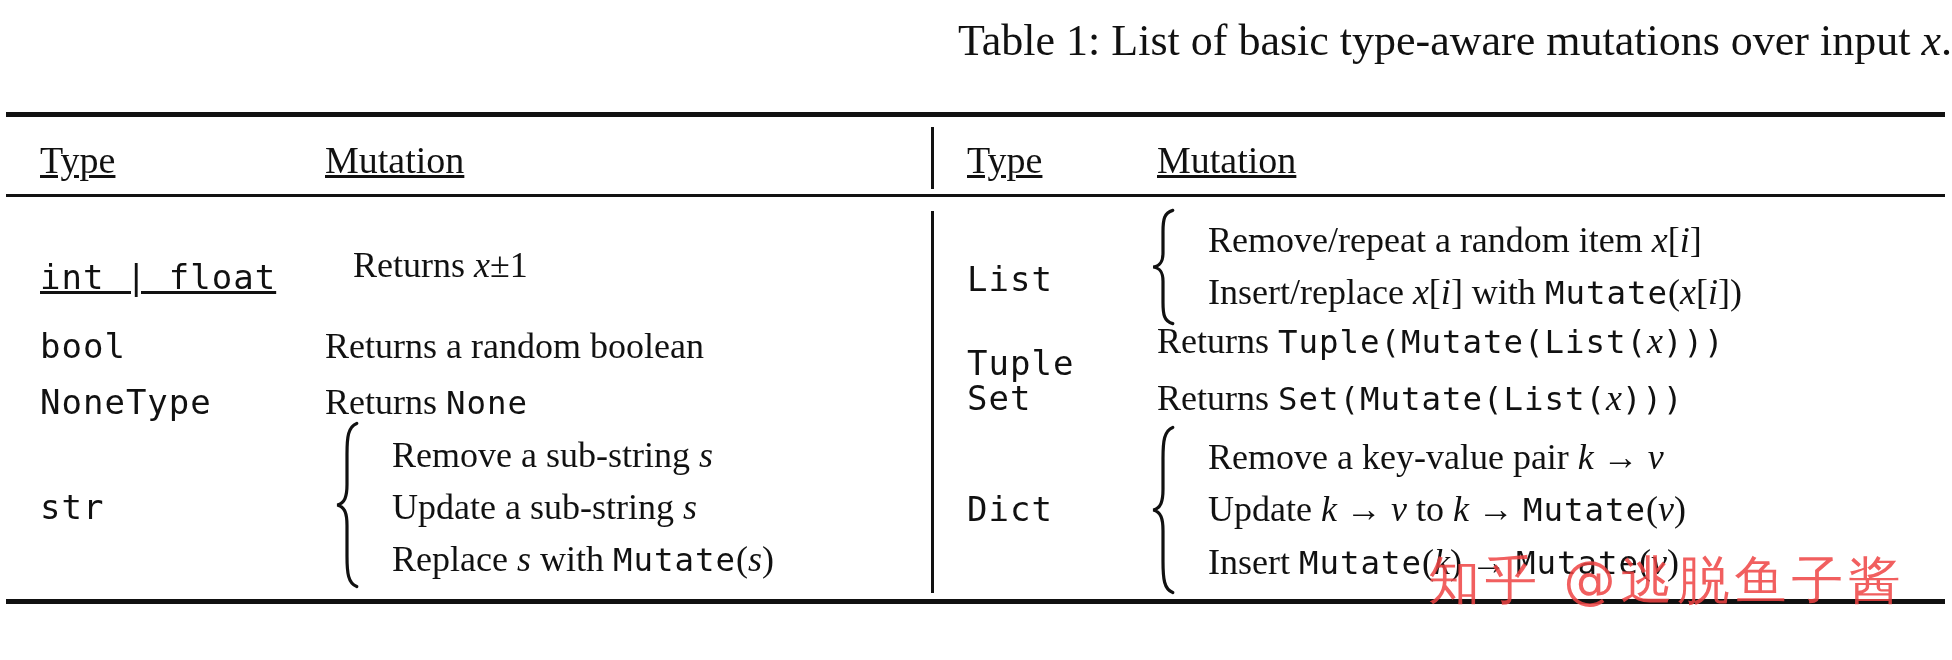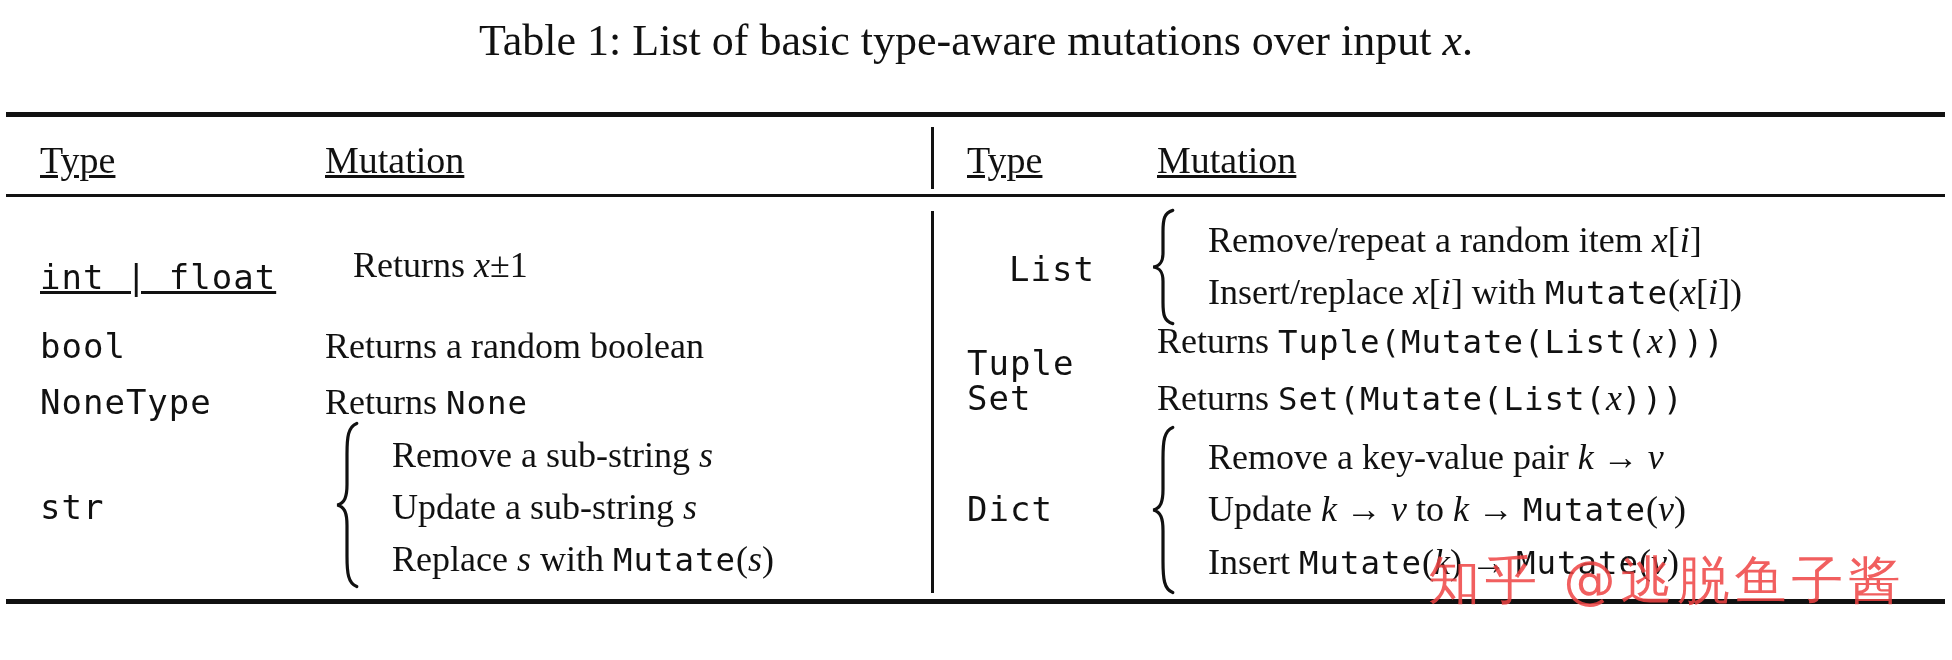--- a/index.html
+++ b/index.html
@@ -12,21 +12,21 @@
     font-family:"Liberation Serif",serif;
     color:#111111;
   }
   
   .f-rm{font-family:"Liberation Serif",serif;font-style:normal;}
   .f-it{font-family:"Liberation Serif",serif;font-style:italic;}
   .f-tt{font-family:"DejaVu Sans Mono",monospace;font-size:0.90em;letter-spacing:1px;}
 
   .caption{
     position:absolute;left:0;top:12px;width:1952px;height:58px;
-    text-align:center;font-size:44px;line-height:58px;white-space:nowrap;
+    text-align:right;font-size:44px;line-height:58px;white-space:nowrap;
   }
 
   .rule{position:absolute;background:#111111;}
   .rule-top{left:6px;top:112px;width:1939px;height:5px;}
   .rule-mid{left:6px;top:194px;width:1939px;height:3px;}
   .rule-bottom{left:6px;top:599px;width:1939px;height:5px;}
   .vdiv{position:absolute;width:3px;background:#111111;left:931px;}
   .vdiv-header{top:127px;height:62px;}
   .vdiv-body{top:211px;height:382px;}
 
@@ -88,21 +88,21 @@
     <svg viewBox="0 0 24 100" preserveAspectRatio="none">
       <path d="M21 2 C13 4 12 10 12 20 L12 38 C12 45 10 49 3 50 C10 51 12 55 12 62 L12 80 C12 90 13 96 21 98" fill="none" stroke="#111111" stroke-width="3.2" stroke-linecap="round" vector-effect="non-scaling-stroke"></path>
     </svg>
   </div>
   <div class="lines" style="left:392px;top:429px;">
     <div><span class="f-rm">Remove a sub-string </span><span class="f-it">s</span></div>
     <div><span class="f-rm">Update a sub-string </span><span class="f-it">s</span></div>
     <div><span class="f-rm">Replace </span><span class="f-it">s</span><span class="f-rm"> with </span><span class="f-tt">Mutate</span><span class="f-rm">(</span><span class="f-it">s</span><span class="f-rm">)</span></div>
   </div>
 
-  <div class="cell cell-tt" style="left:967px;top:246px;margin-left:42px;">List</div>
+  <div class="cell cell-tt" style="left:967px;top:256px;">List</div>
   <div class="brace" style="left:1150px;top:208px;width:26px;height:118px;">
     <svg viewBox="0 0 24 100" preserveAspectRatio="none">
       <path d="M21 2 C13 4 12 10 12 20 L12 38 C12 45 10 49 3 50 C10 51 12 55 12 62 L12 80 C12 90 13 96 21 98" fill="none" stroke="#111111" stroke-width="3.2" stroke-linecap="round" vector-effect="non-scaling-stroke"></path>
     </svg>
   </div>
   <div class="lines" style="left:1208px;top:214px;">
     <div><span class="f-rm">Remove/repeat a random item </span><span class="f-it">x</span><span class="f-rm">[</span><span class="f-it">i</span><span class="f-rm">]</span></div>
     <div><span class="f-rm">Insert/replace </span><span class="f-it">x</span><span class="f-rm">[</span><span class="f-it">i</span><span class="f-rm">] with </span><span class="f-tt">Mutate</span><span class="f-rm">(</span><span class="f-it">x</span><span class="f-rm">[</span><span class="f-it">i</span><span class="f-rm">])</span></div>
   </div>
 

